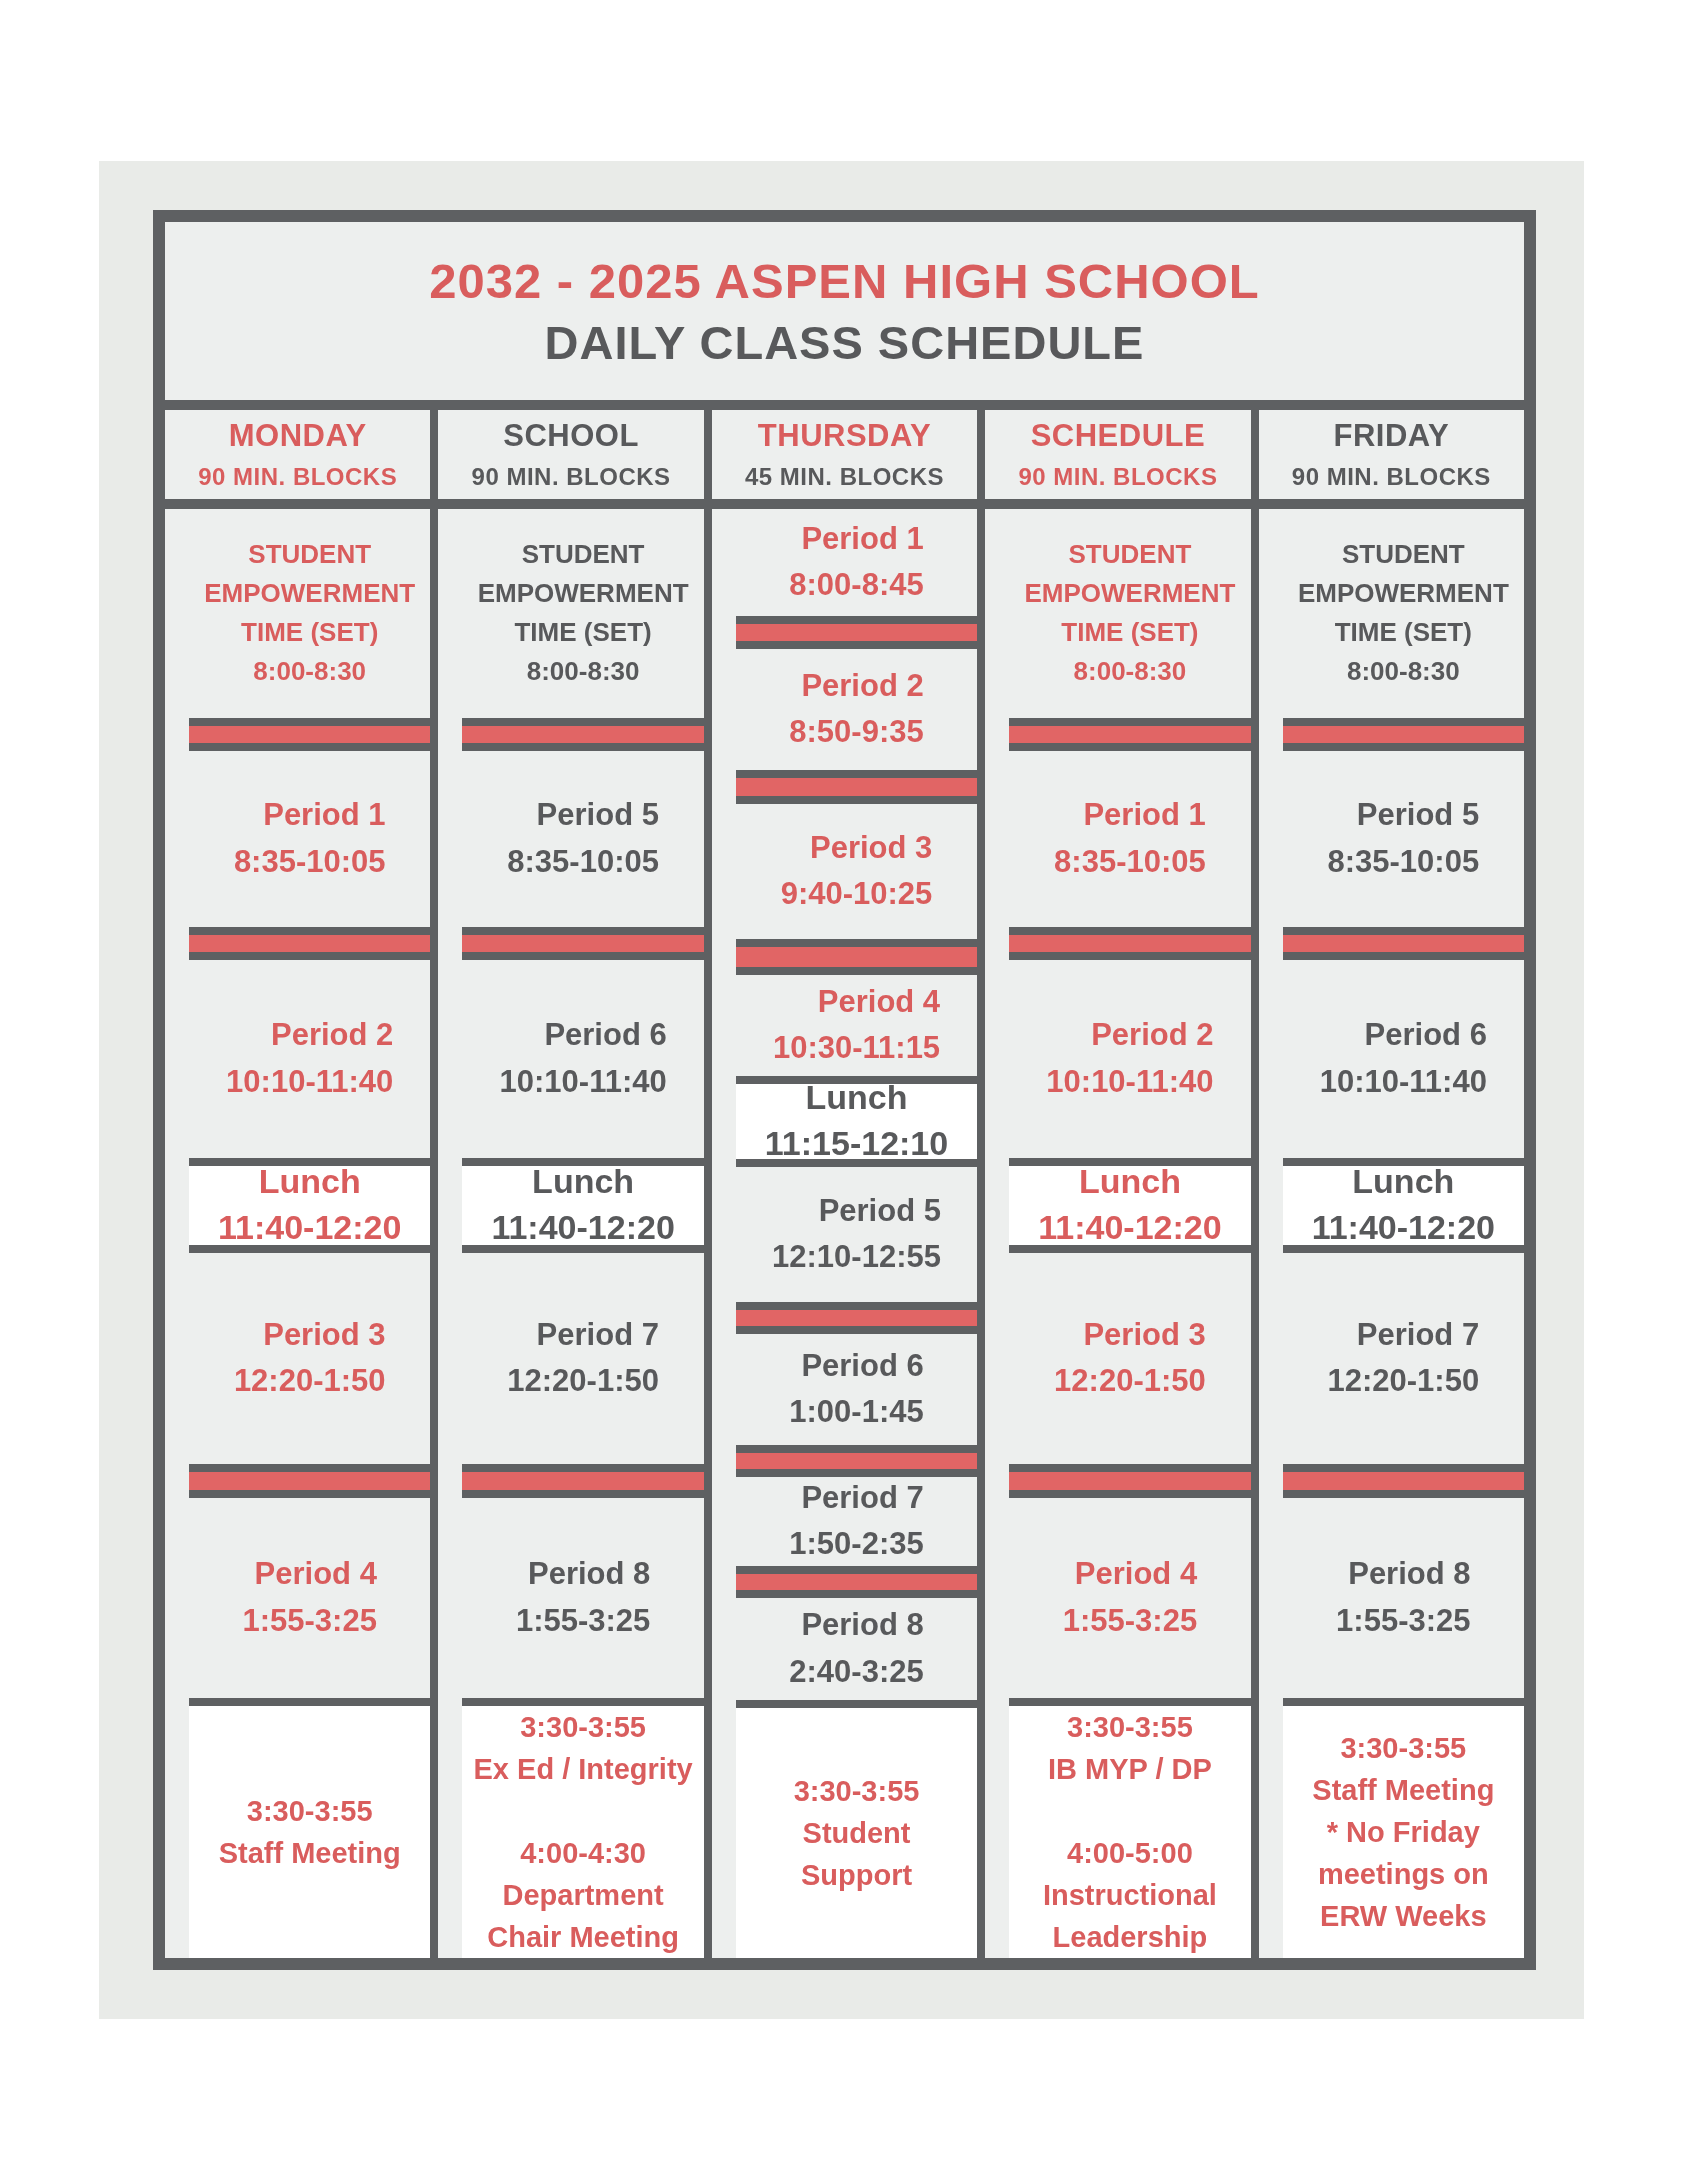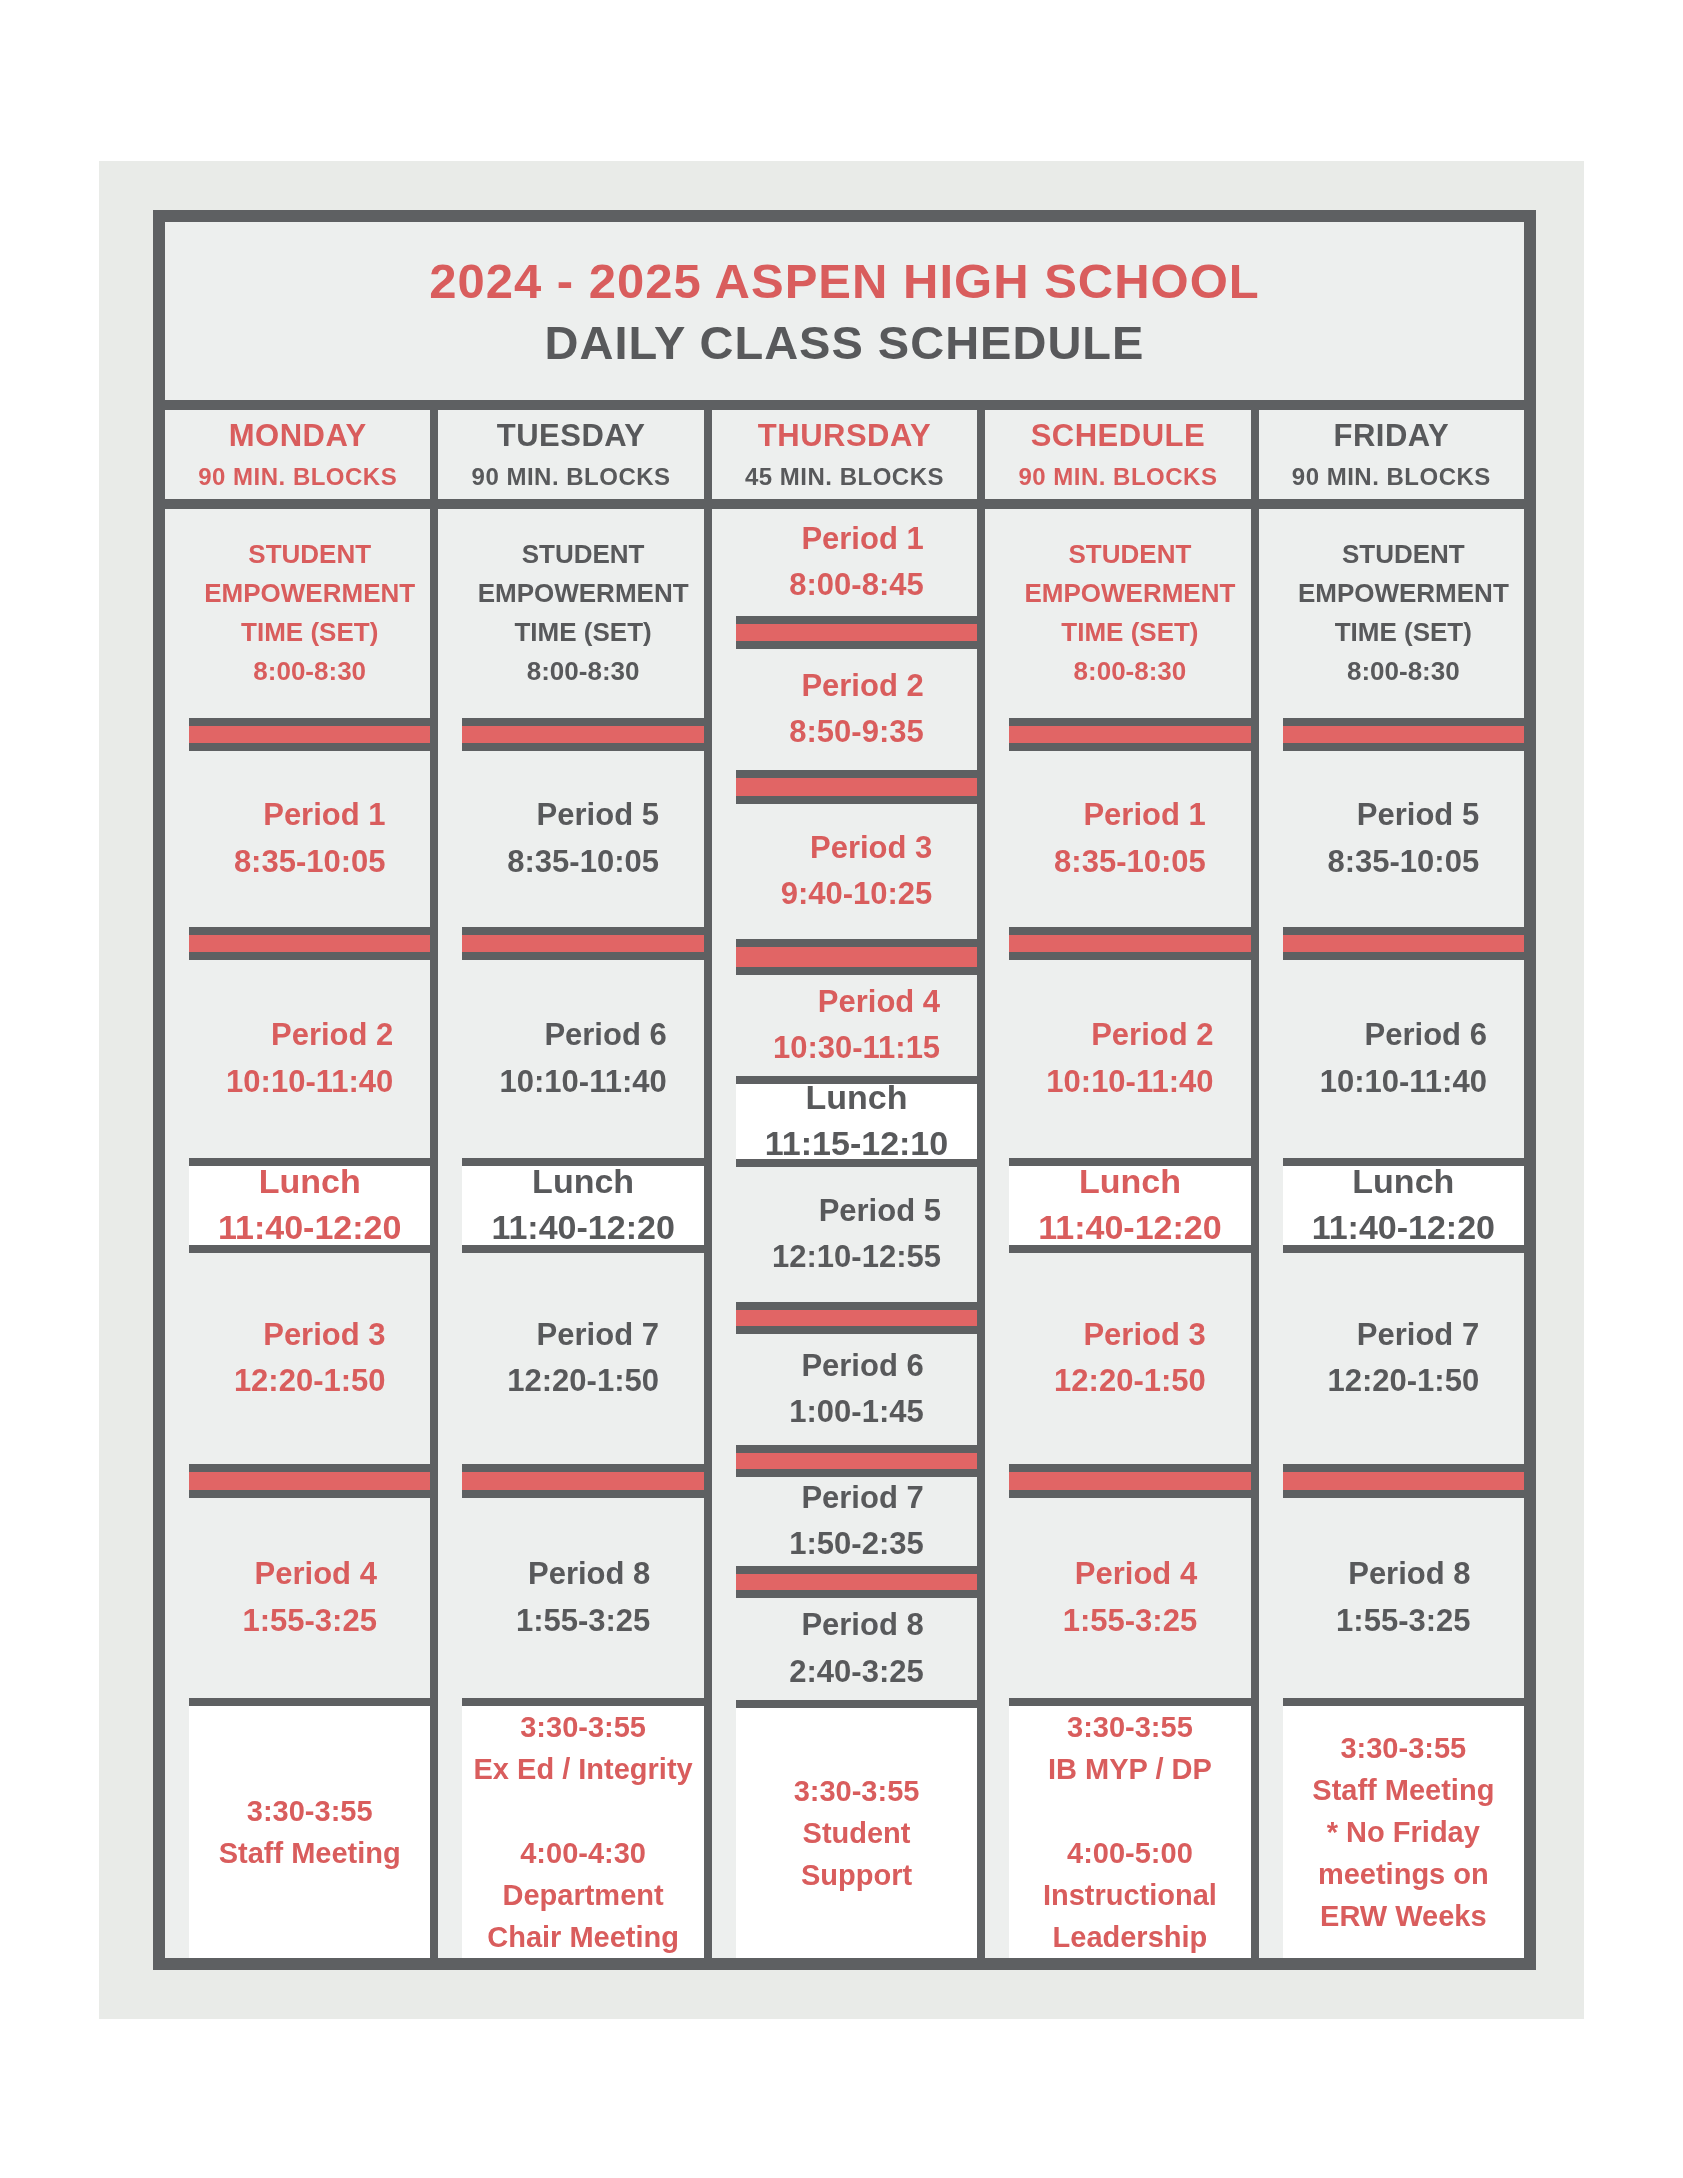--- a/index.html
+++ b/index.html
@@ -69,31 +69,31 @@
   .h-w7{height:97px;}
   .h-w8{height:110px;}
 </style>
 </head>
 <body>
 
 <div class="canvas">
   <div class="schedule-table">
 
     <div class="title-block">
-      <div class="title-1">2024 - 2025 ASPEN HIGH SCHOOL</div>
+      <div class="title-1">2032 - 2025 ASPEN HIGH SCHOOL</div>
       <div class="title-2">DAILY CLASS SCHEDULE</div>
     </div>
 
     <div class="day-row">
       <div class="day-cell">
         <div class="day-name red">MONDAY</div>
         <div class="day-blocks red">90 MIN. BLOCKS</div>
       </div>
       <div class="day-cell">
-        <div class="day-name gray">TUESDAY</div>
+        <div class="day-name gray">SCHOOL</div>
         <div class="day-blocks gray">90 MIN. BLOCKS</div>
       </div>
       <div class="day-cell">
         <div class="day-name red">THURSDAY</div>
         <div class="day-blocks gray">45 MIN. BLOCKS</div>
       </div>
       <div class="day-cell">
         <div class="day-name red">SCHEDULE</div>
         <div class="day-blocks red">90 MIN. BLOCKS</div>
       </div>

